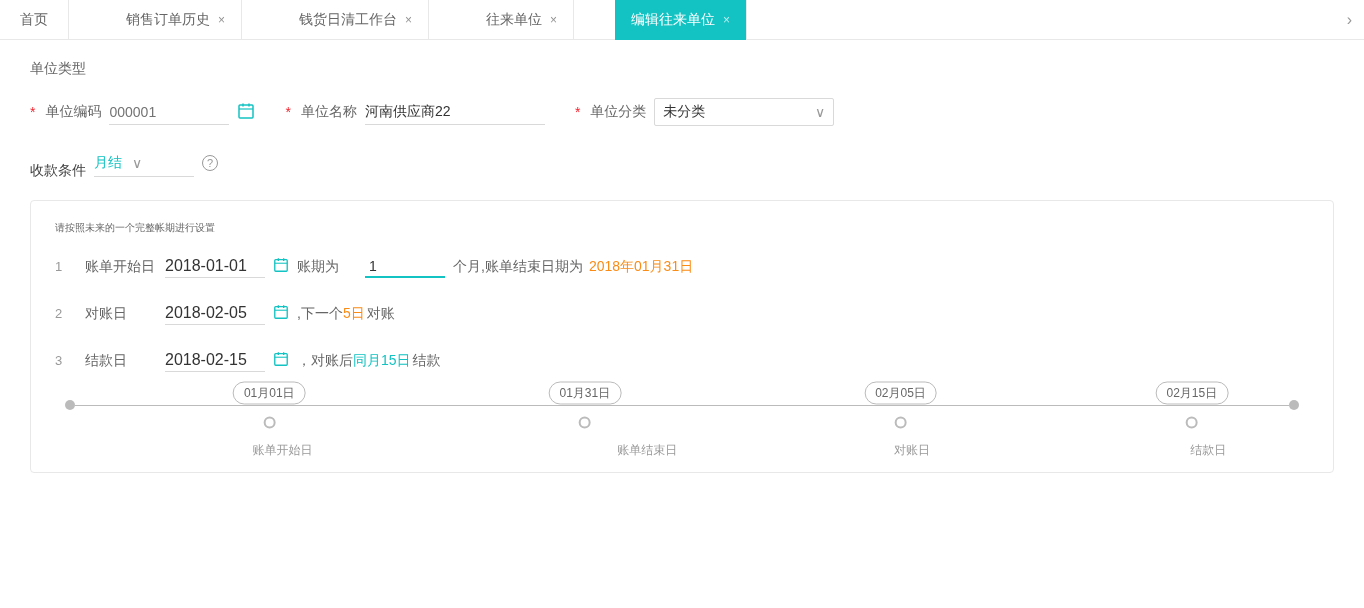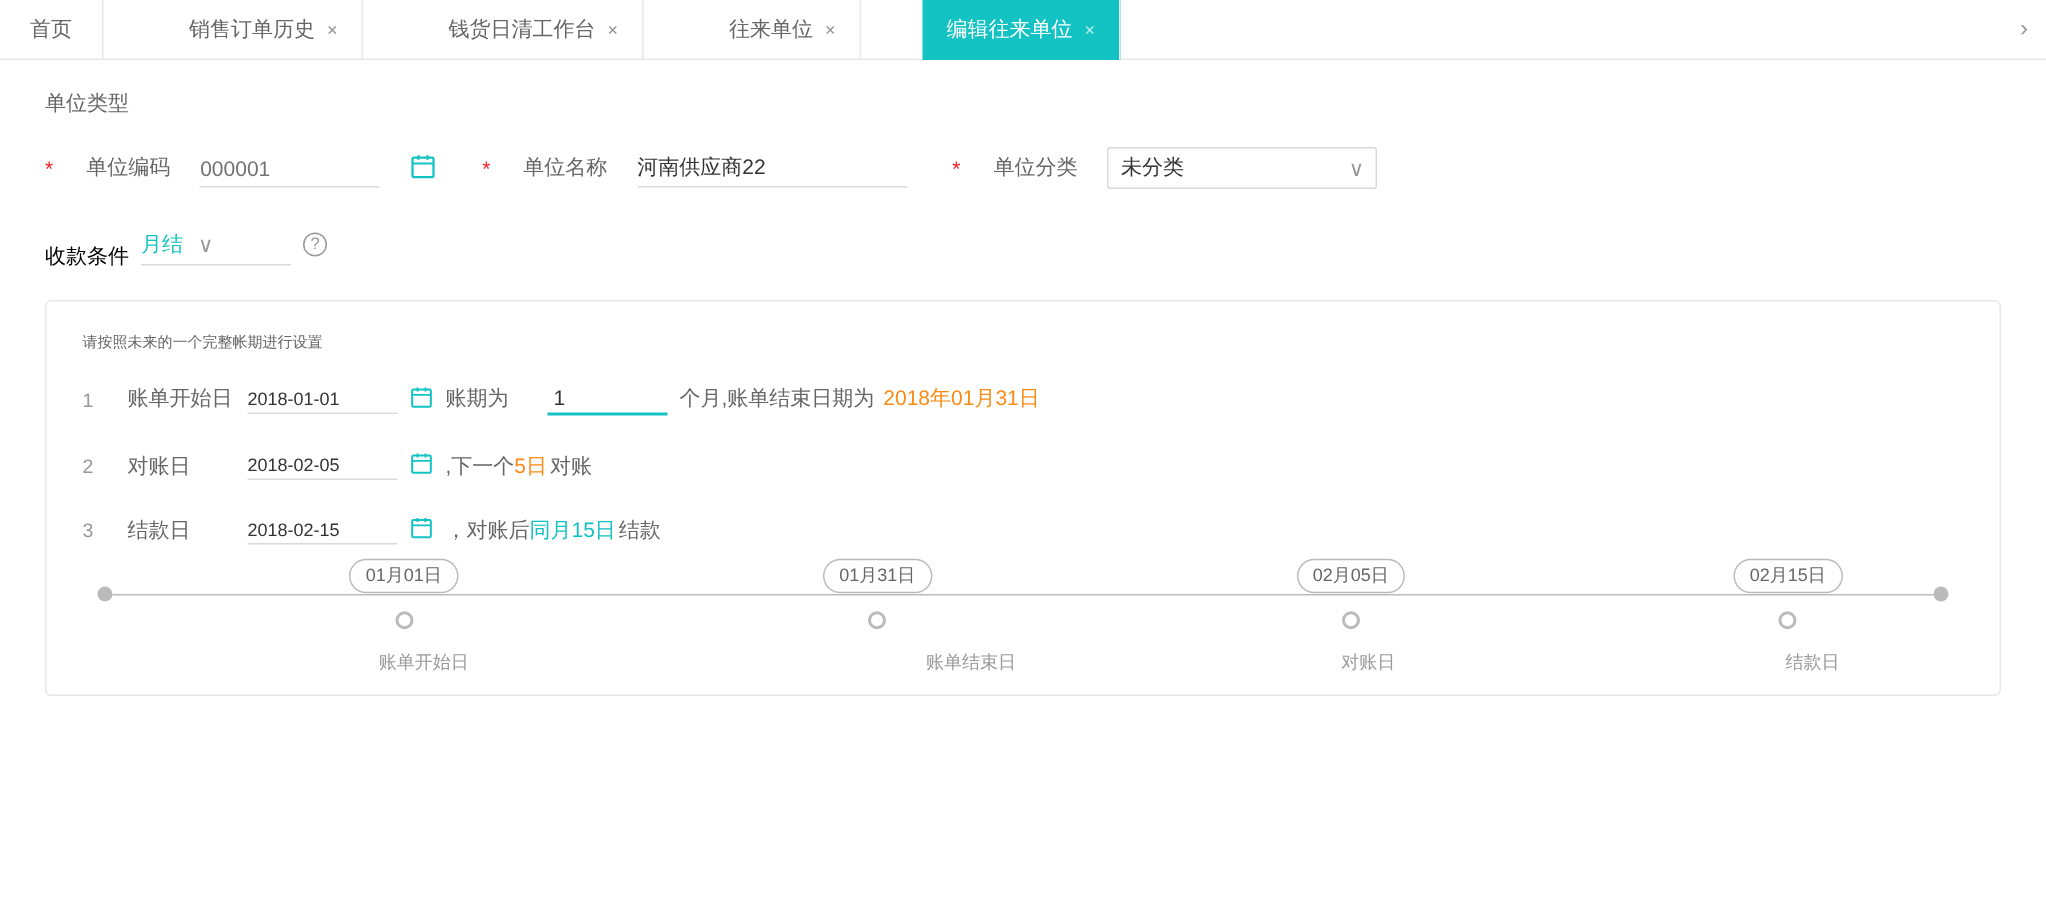--- a/index.html
+++ b/index.html
@@ -57,21 +57,21 @@
     
     .form-row {
       display: flex;
       align-items: center;
       margin-bottom: 20px;
       gap: 30px;
     }
     .form-group {
       display: flex;
       align-items: center;
-      gap: 20px;
+      gap: 8px;
     }
     .form-group label {
       white-space: nowrap;
       color: #666;
     }
     .form-group .required {
       color: #f5222d;
       margin-right: 2px;
     }
 
@@ -189,21 +189,21 @@
     }
     .period-label {
       width: 80px;
       color: #666;
     }
     .period-date-input {
       border: none;
       border-bottom: 1px solid #d9d9d9;
       width: 100px;
       outline: none;
-      font-size: 12px;
+      font-size: 16px;
       color: #333;
       padding: 2px 0;
       background: transparent;
     }
     .period-months-input {
       border: none;
       border-bottom: 2px solid #13c2c2;
       width: 80px;
       outline: none;
       font-size: 14px;
@@ -284,21 +284,21 @@
       <span class="required">*</span>
       <label>单位分类</label>
       <div class="classify-select" style="min-width:180px;">
         <span>未分类</span>
         <span style="color:#999; margin-left:8px;">∨</span>
       </div>
     </div>
   </div>
 
   <div class="payment-row">
-    <label style="color:#000000;margin-top:16px;">收款条件</label>
+    <label style="color:#404040;margin-top:16px;">收款条件</label>
     <div class="form-select" style="min-width:100px;">
       <span style="color:#13c2c2;">月结</span>
       <span style="color:#999; margin-left:6px;">∨</span>
     </div>
     <div class="help-icon">?</div>
   </div>
 
   <div class="period-card">
     <div class="period-card-title">请按照未来的一个完整帐期进行设置</div>
 

